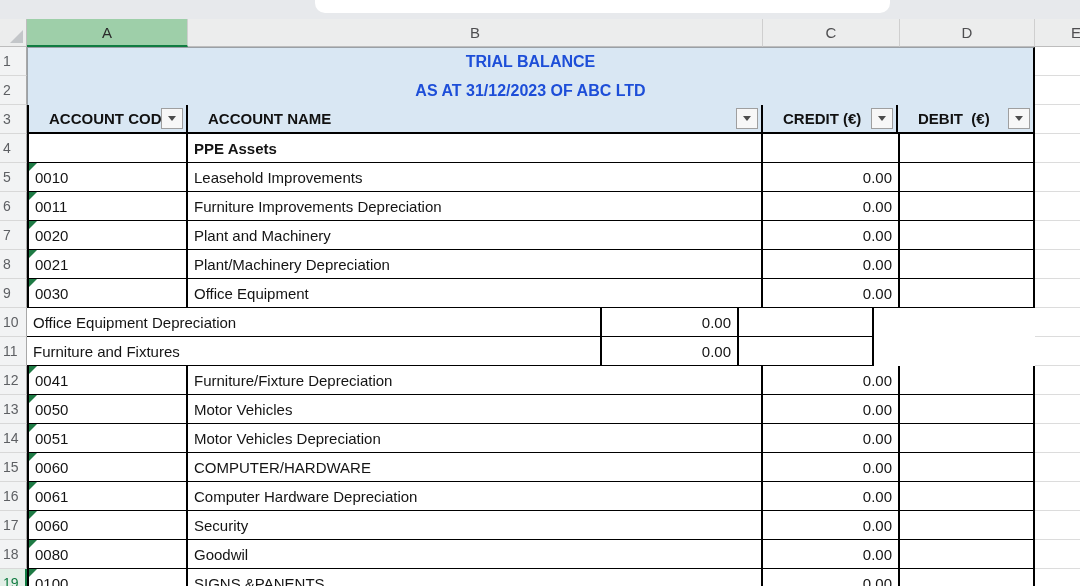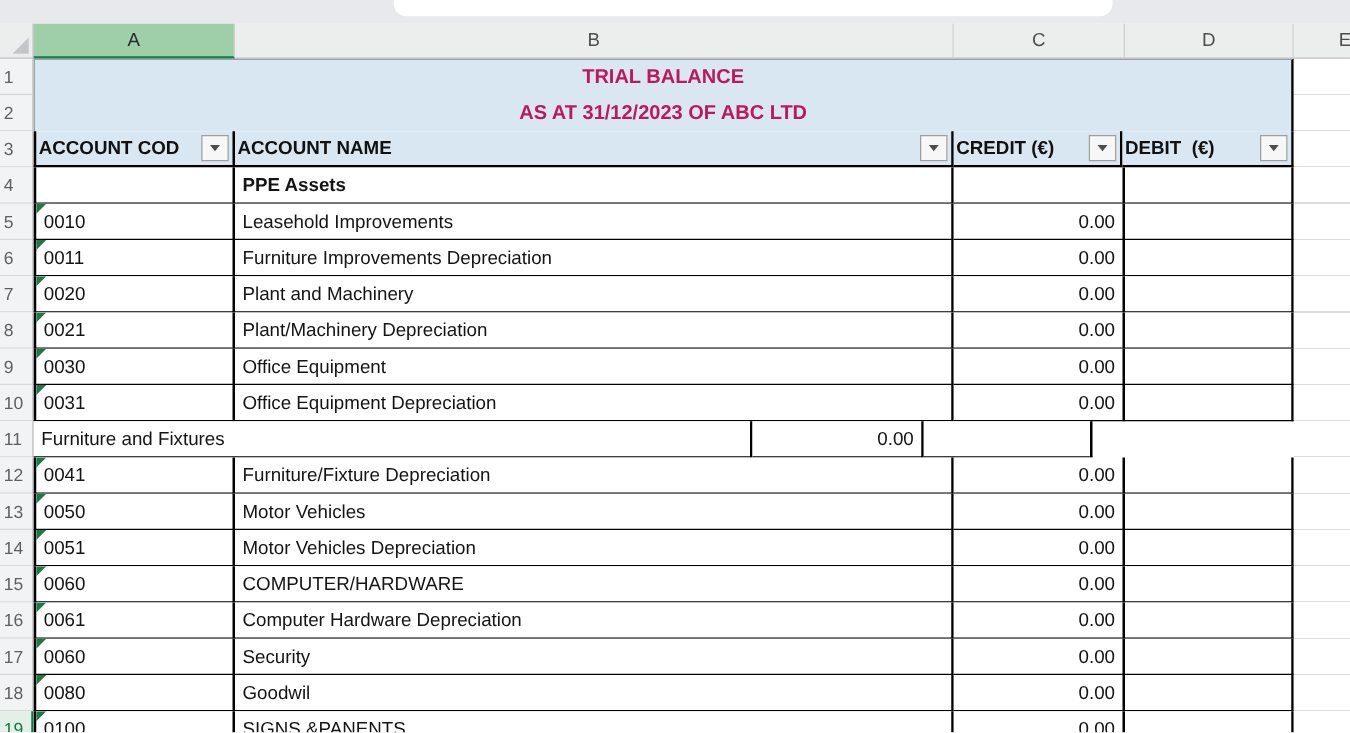--- a/index.html
+++ b/index.html
@@ -26,26 +26,26 @@
   .colh.last span{position:absolute;left:36px;}
   
   #gutter{position:absolute;left:0;top:47px;width:27px;height:539px;overflow:hidden;}
   .gut{box-sizing:border-box;width:27px;height:29px;background:#f2f3f4;color:#5d5f63;
     font-size:14px;display:flex;align-items:center;padding-left:3px;
     border-bottom:1px solid #d8d8d8;border-right:1px solid #a8a8a8;}
   .gut.active{color:#107c41;background:#e3efe7;border-right:2px solid #107c41;}
   
   #main{position:absolute;left:27px;top:47px;width:1053px;height:539px;}
   .titlerow{box-sizing:border-box;width:1008px;height:29px;background:#d9e7f3;
-    display:flex;align-items:center;justify-content:center;font-weight:bold;font-size:16px;color:#be185d;
+    display:flex;align-items:center;justify-content:center;font-weight:bold;font-size:16px;color:#1d4ed8;
     border-left:1px solid #9aa0a6;border-right:2px solid #000;}
   #titlerow1{border-top:1px solid #9aa0a6;}
   .hrow{display:flex;width:1008px;height:29px;}
   .hcell{box-sizing:border-box;height:29px;background:#d9e7f3;color:#111;font-weight:bold;font-size:15px;
-    display:flex;align-items:center;padding-left:2px;position:relative;white-space:pre;overflow:hidden;
+    display:flex;align-items:center;padding-left:20px;position:relative;white-space:pre;overflow:hidden;
     border-right:2px solid #000;border-bottom:2px solid #000;}
   .hcell.first{border-left:2px solid #000;}
   .filterbtn{position:absolute;right:3px;top:3px;width:22px;height:21px;background:#f7f7f7;
     border:1px solid #9f9f9f;box-sizing:border-box;display:flex;align-items:center;justify-content:center;}
   .filterbtn .arr{width:0;height:0;border-left:4px solid transparent;border-right:4px solid transparent;
     border-top:5px solid #4d4d4d;}
   #datarows{width:1008px;}
   .drow{display:flex;width:1008px;height:29px;}
   .cell{box-sizing:border-box;height:29px;background:#fff;color:#141414;font-size:15px;
     display:flex;align-items:center;padding:0 6px;position:relative;overflow:hidden;white-space:nowrap;
@@ -176,21 +176,20 @@
           <div class="cell debit">0.00</div>
           <div class="cell credit"></div>
         </div>
         <div class="drow">
           <div class="cell code marker">0030</div>
           <div class="cell name">Office Equipment</div>
           <div class="cell debit">0.00</div>
           <div class="cell credit"></div>
         </div>
         <div class="drow">
-          <div class="cell code marker">0031</div>
           <div class="cell name">Office Equipment Depreciation</div>
           <div class="cell debit">0.00</div>
           <div class="cell credit"></div>
         </div>
         <div class="drow">
           <div class="cell name">Furniture and Fixtures</div>
           <div class="cell debit">0.00</div>
           <div class="cell credit"></div>
         </div>
         <div class="drow">

